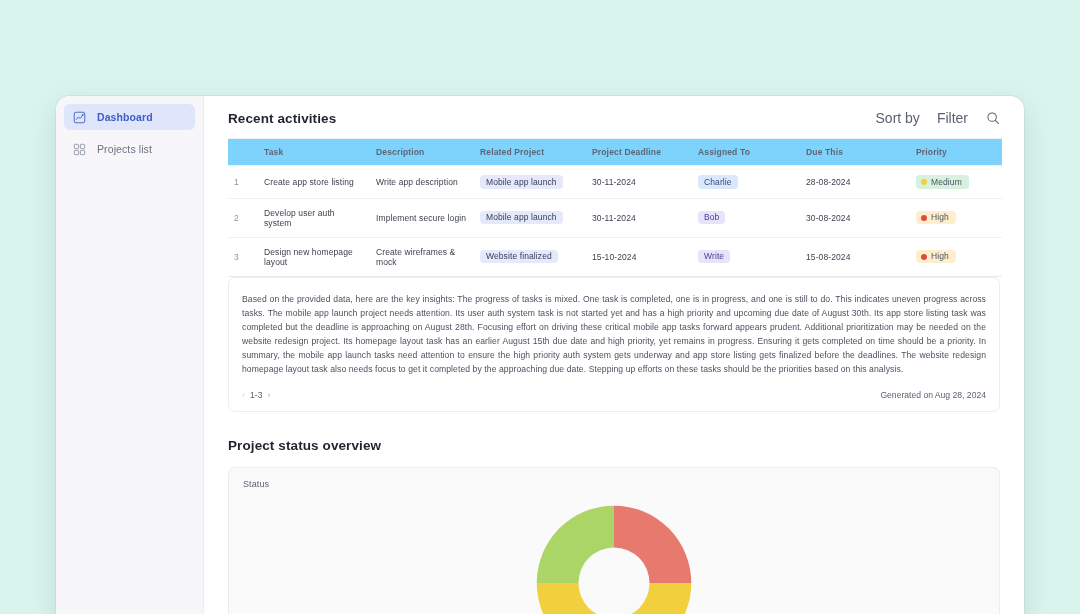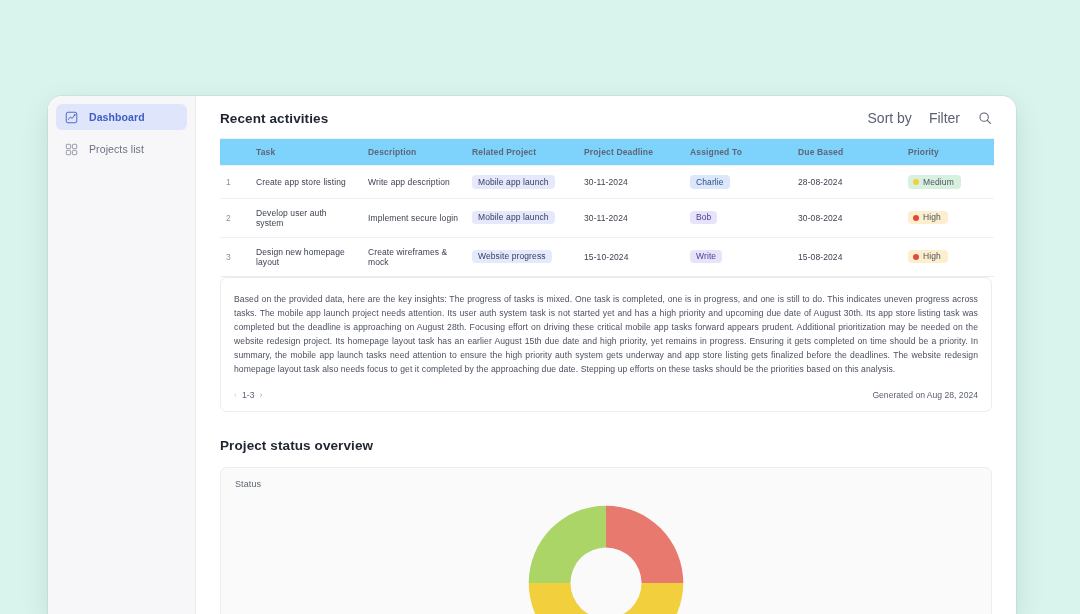--- a/index.html
+++ b/index.html
@@ -12,21 +12,21 @@
 
   body {
     background: #d8f4ec;
     font-family: "Liberation Sans", sans-serif;
     -webkit-font-smoothing: antialiased;
   }
 
   
   .window {
     position: absolute;
-    left: 48px;
+    left: 56px;
     top: 96px;
     width: 968px;
     height: 518px;
     background: #ffffff;
     border-radius: 14px 14px 0 0;
     box-shadow: 0 0 0 1px rgba(15,23,42,0.05), 0 10px 30px rgba(15,23,42,0.10);
     overflow: hidden;
     display: flex;
   }
 
@@ -288,21 +288,21 @@
 
     <table class="activities">
       <thead>
         <tr>
           <th class="col-idx"></th>
           <th class="col-task">Task</th>
           <th class="col-desc">Description</th>
           <th class="col-proj">Related Project</th>
           <th class="col-pdl">Project Deadline</th>
           <th class="col-asg">Assigned To</th>
-          <th class="col-due">Due Based</th>
+          <th class="col-due">Due This</th>
           <th class="col-pri">Priority</th>
         </tr>
       </thead>
       <tbody>
 
         <tr>
           <td class="col-idx">1</td>
           <td class="col-task">Create app store listing</td>
           <td class="col-desc">Write app description</td>
           <td class="col-proj">
@@ -339,21 +339,21 @@
               <span>High</span>
             </span>
           </td>
         </tr>
 
         <tr>
           <td class="col-idx">3</td>
           <td class="col-task">Design new homepage layout</td>
           <td class="col-desc">Create wireframes &amp; mock</td>
           <td class="col-proj">
-            <span class="chip chip-project">Website progress</span>
+            <span class="chip chip-project">Website finalized</span>
           </td>
           <td class="col-pdl">15-10-2024</td>
           <td class="col-asg">
             <span class="chip chip-purple">Write</span>
           </td>
           <td class="col-due">15-08-2024</td>
           <td class="col-pri">
             <span class="chip-priority chip-high">
               <span class="dot dot-red"></span>
               <span>High</span>

